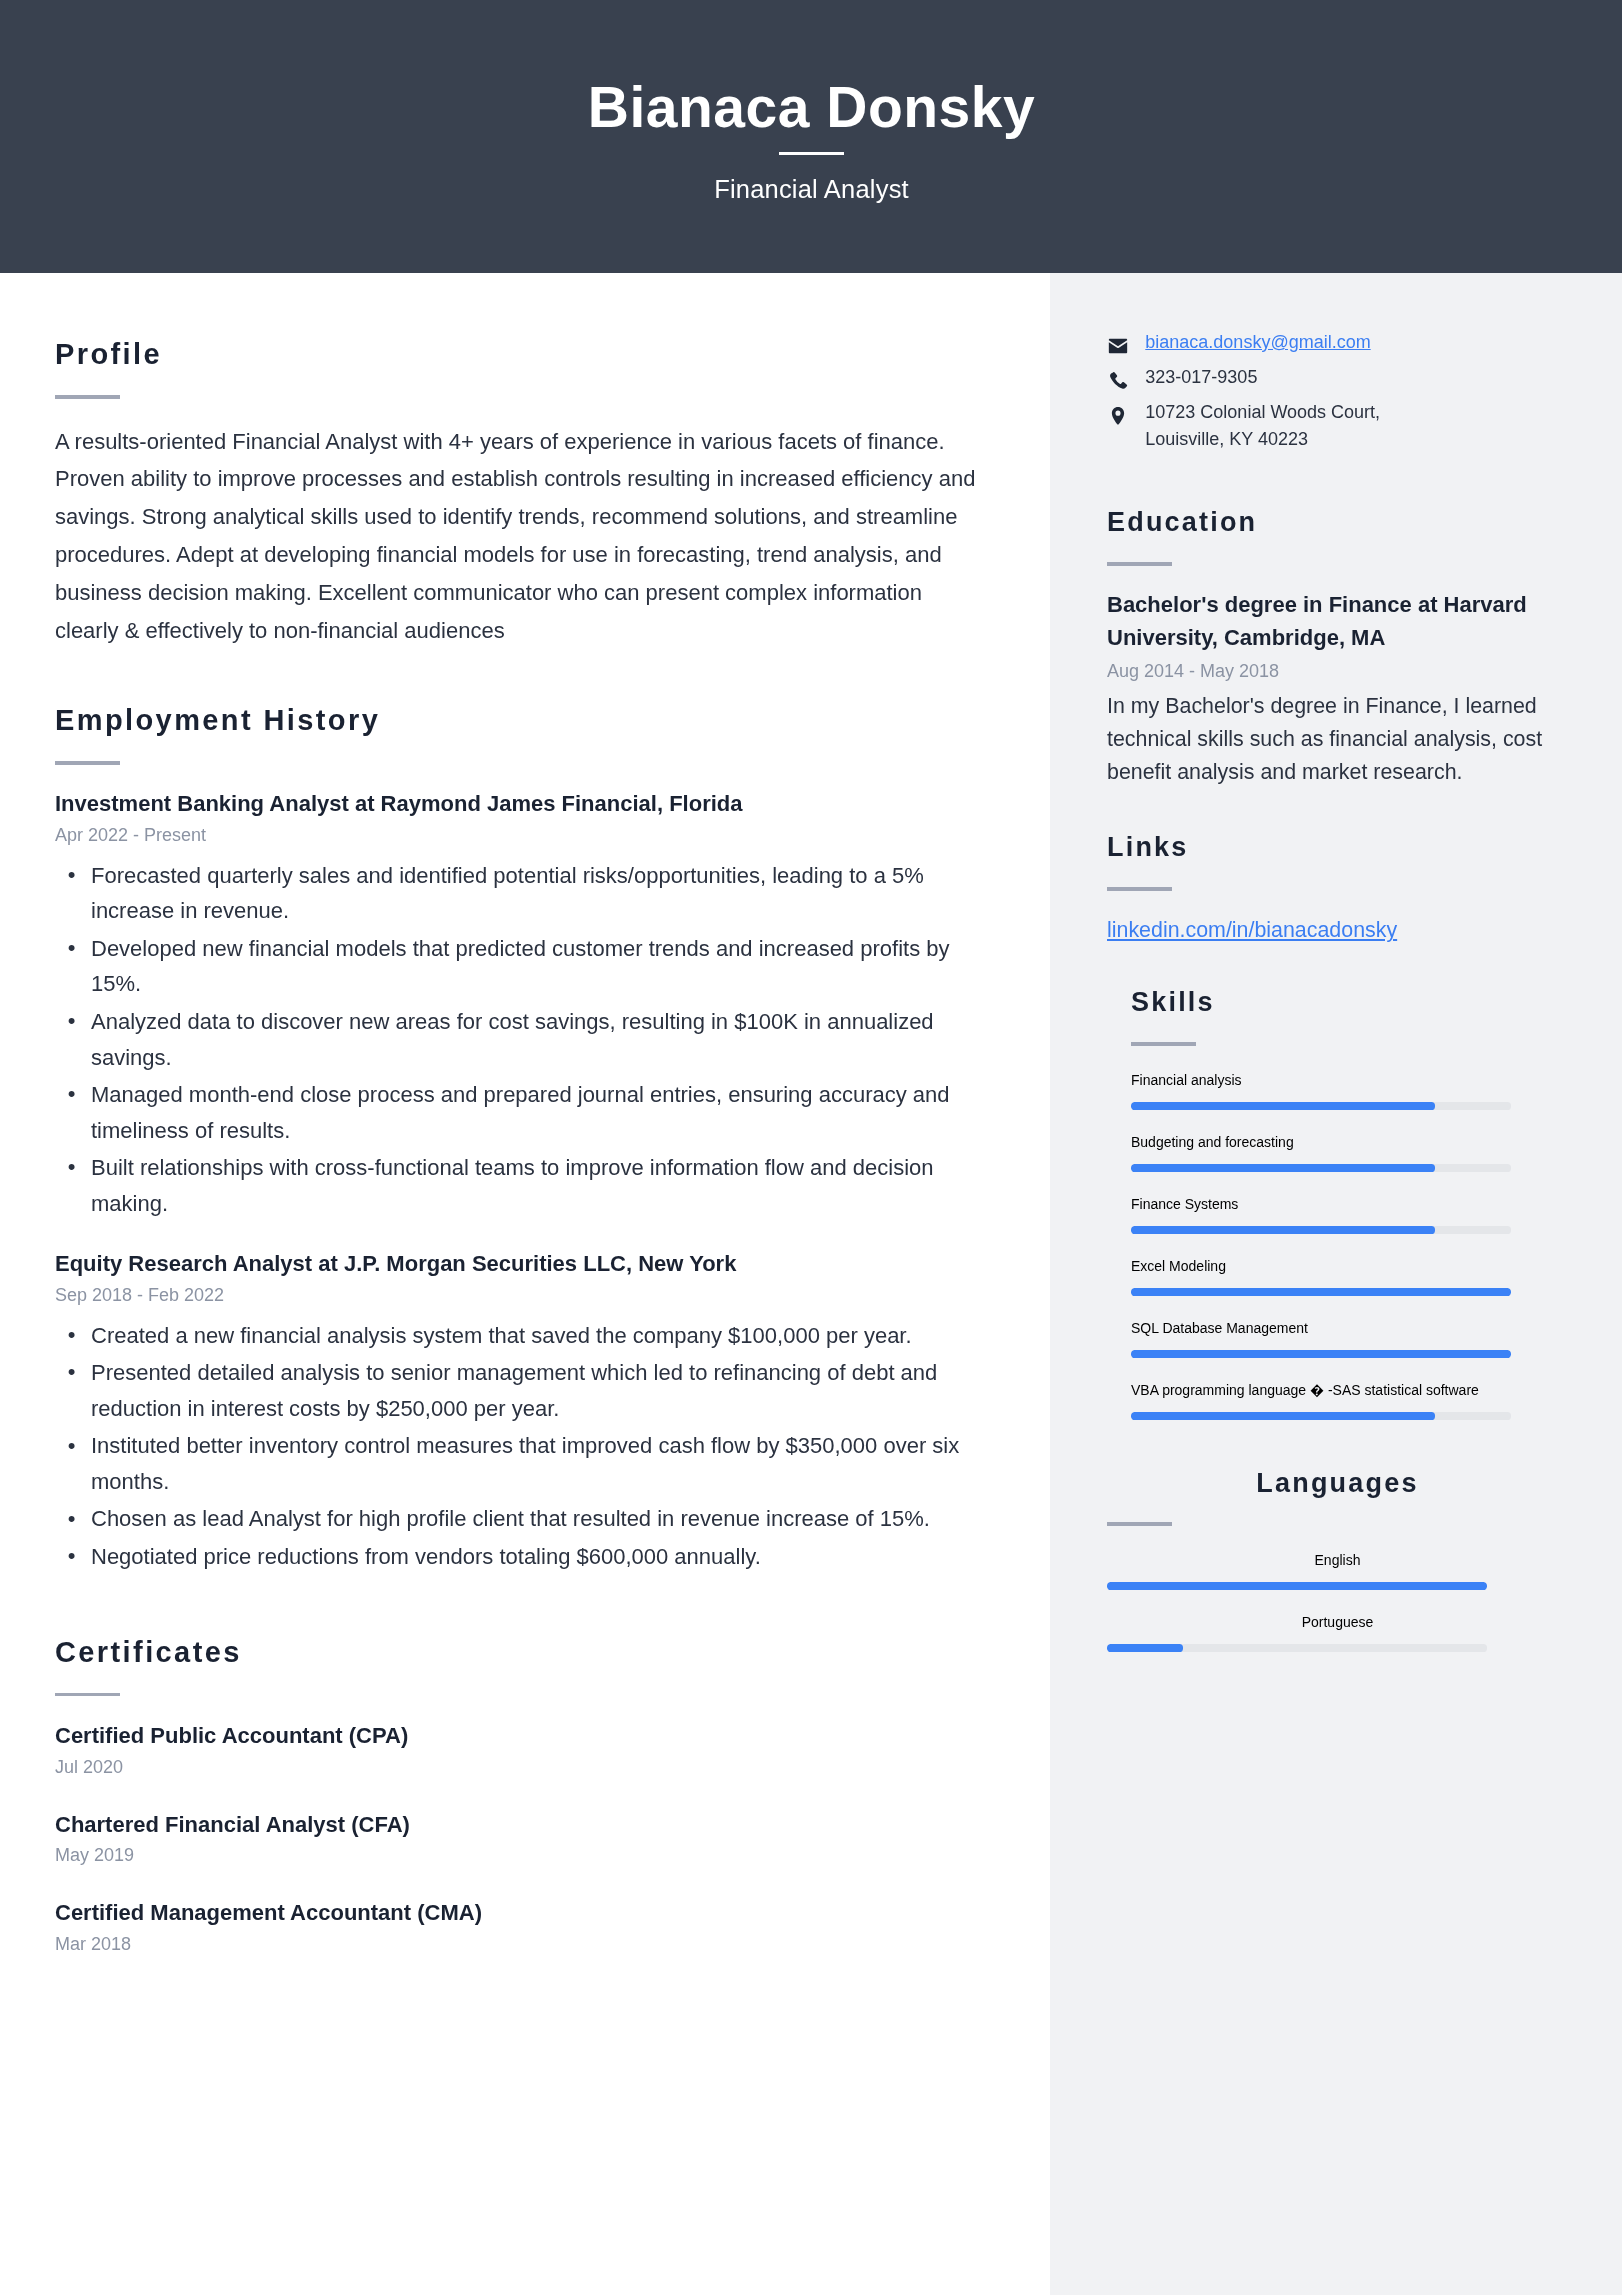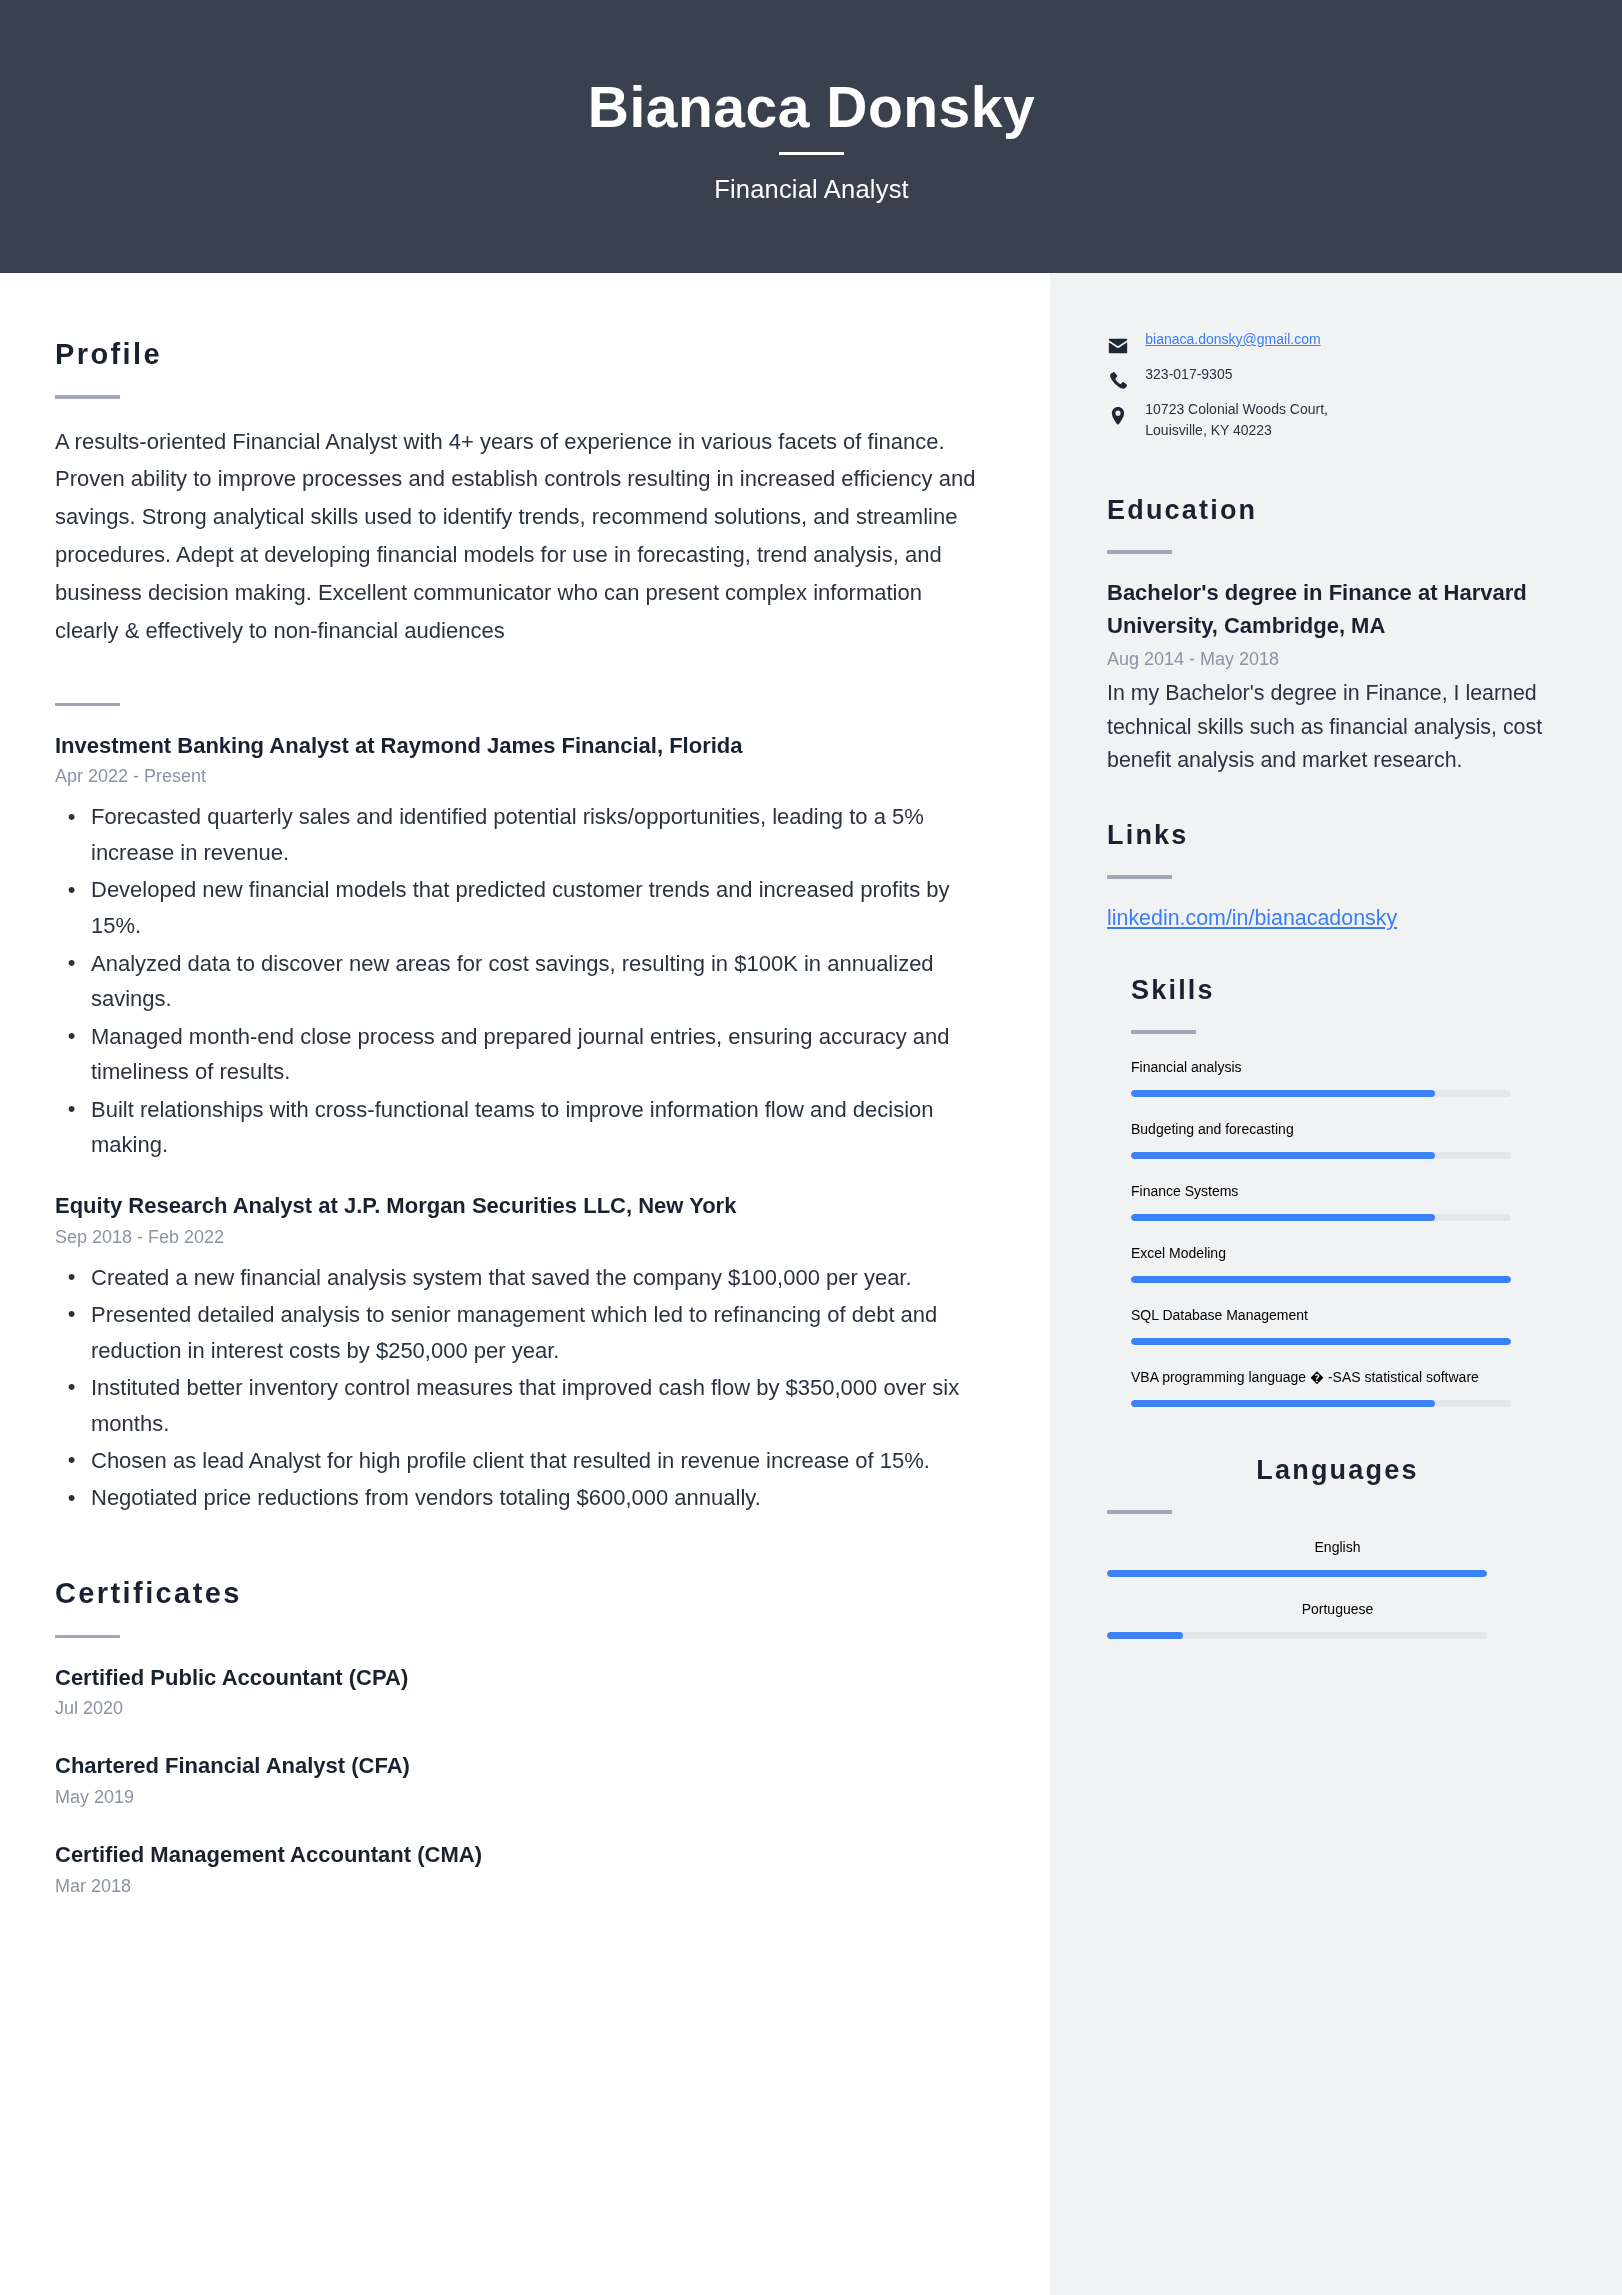--- a/index.html
+++ b/index.html
@@ -147,21 +147,21 @@
   }
   .contact-icon {
     width: 31px;
     min-width: 31px;
     padding-top: 6.4px;
     display: flex;
     justify-content: flex-start;
   }
   .contact-icon svg { display: block; }
   .contact-text {
-    font-size: 14px;
+    font-size: 18px;
     line-height: 1.52;
     color: #2b3240;
     padding-left: 7.3px;
   }
   .link-blue {
     color: #3b7ef2;
     text-decoration: underline;
   }
 
   
@@ -228,20 +228,21 @@
 
     <div class="main-col">
 
       <div class="section">
         <div class="section-head">Profile</div>
         <div class="head-rule"></div>
         <div class="profile-text">A results-oriented Financial Analyst with 4+ years of experience in various facets of finance. Proven ability to improve processes and establish controls resulting in increased efficiency and savings. Strong analytical skills used to identify trends, recommend solutions, and streamline procedures. Adept at developing financial models for use in forecasting, trend analysis, and business decision making. Excellent communicator who can present complex information clearly &amp; effectively to non-financial audiences</div>
       </div>
 
       <div class="section" style="margin-top:53px;">
+        <div class="section-head">Employment History</div>
         <div class="head-rule"></div>
         <div id="jobs-container">
             <div class="job">
               <div class="job-title">Investment Banking Analyst at Raymond James Financial, Florida</div>
               <div class="job-date">Apr 2022 - Present</div>
               <ul class="bullets">
                 <li>Forecasted quarterly sales and identified potential risks/opportunities, leading to a 5% increase in revenue.</li>
                 <li>Developed new financial models that predicted customer trends and increased profits by 15%.</li>
                 <li>Analyzed data to discover new areas for cost savings, resulting in $100K in annualized savings.</li>
                 <li>Managed month-end close process and prepared journal entries, ensuring accuracy and timeliness of results.</li>

